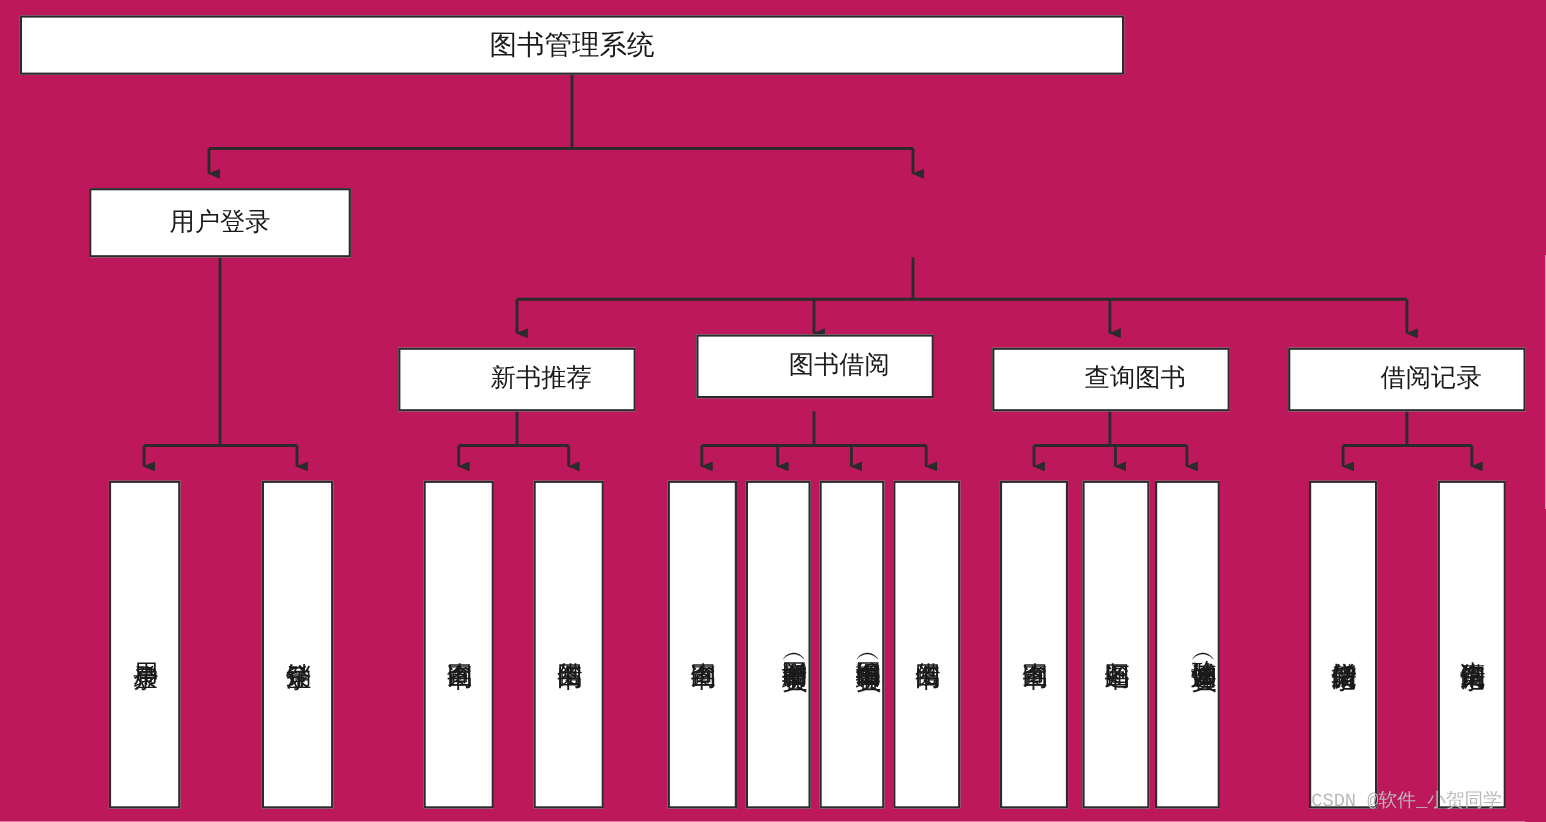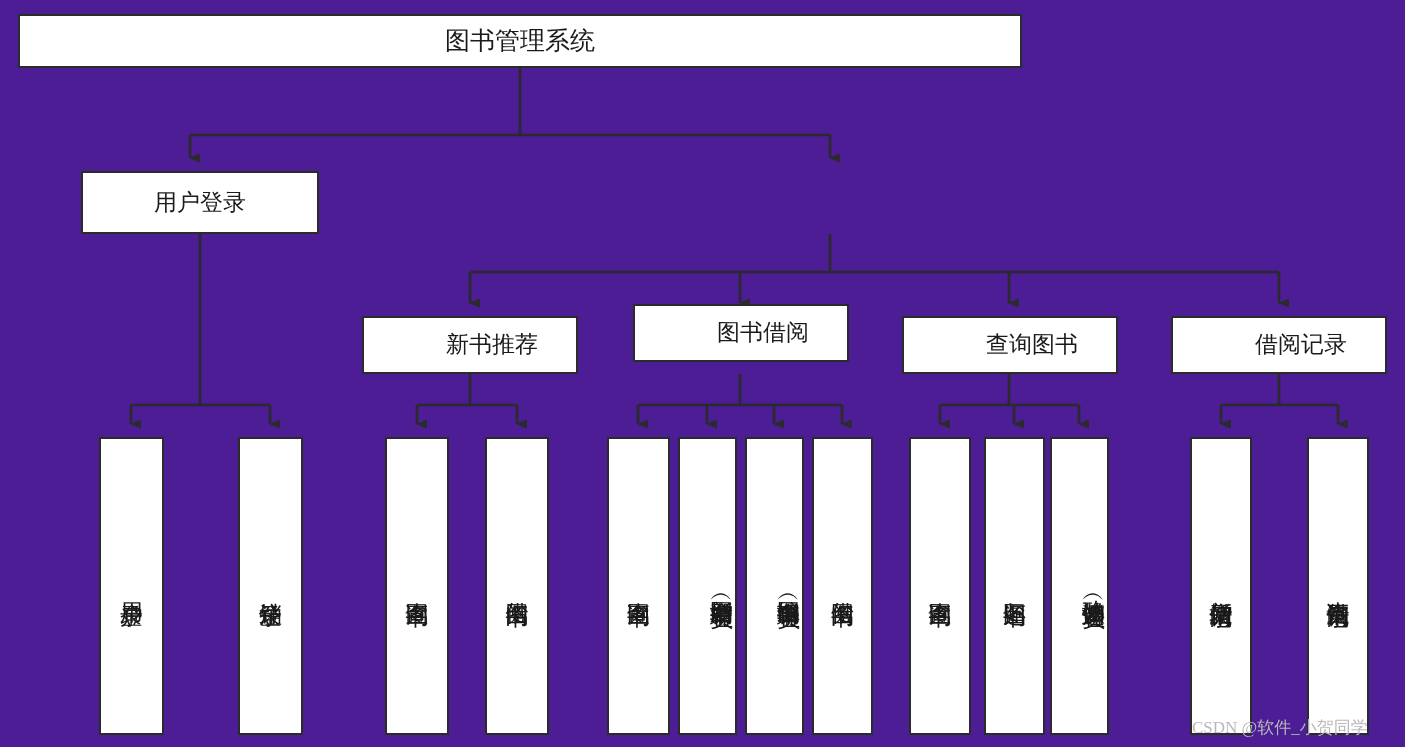--- a/index.html
+++ b/index.html
@@ -4,21 +4,21 @@
 <style>
   html, body {
     margin: 0;
     padding: 0;
     background: #ffffff;
   }
   #canvas {
     position: relative;
     width: 1405px;
     height: 747px;
-    background: #4c1d95;
+    background: #be185d;
     font-family: "DejaVu Sans", "Liberation Sans", sans-serif;
     overflow: hidden;
   }
   #wires {
     position: absolute;
     left: 0;
     top: 0;
     width: 1405px;
     height: 747px;
     pointer-events: none;
@@ -61,21 +61,21 @@
     writing-mode: vertical-rl;
     text-orientation: upright;
     display: block;
   }
   .watermark {
     position: absolute;
     font-size: 17px;
     color: #b9b9b9;
     white-space: nowrap;
     z-index: 3;
-    font-family: Liberation Serif, serif;
+    font-family: Liberation Mono, monospace;
     text-align: center;
   }
 </style>
 </head>
 <body>
 
 <div id="canvas">
 
   <svg id="wires" viewBox="0 0 1405 747" xmlns="http://www.w3.org/2000/svg">
     <defs>

